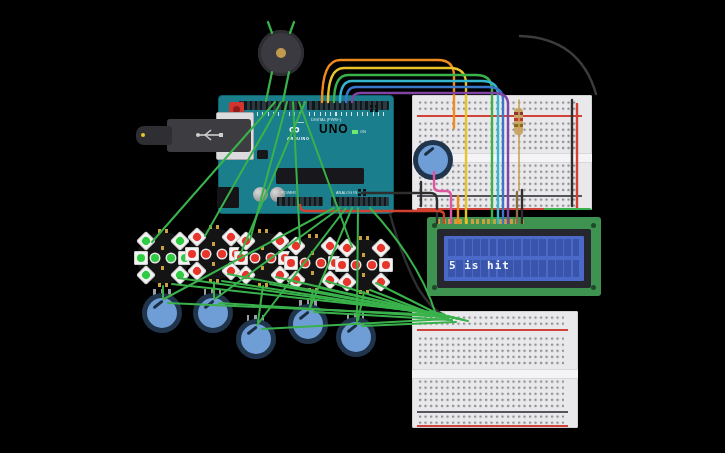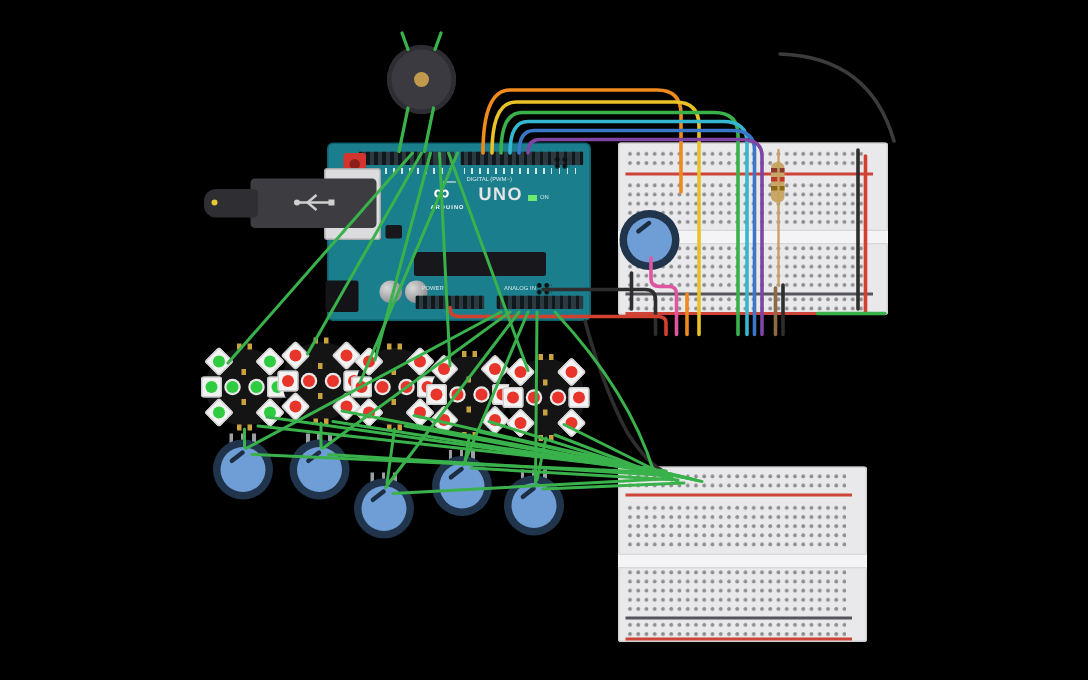--- a/index.html
+++ b/index.html
@@ -18,21 +18,21 @@
            border-top:1px solid #d8d8da;border-bottom:1px solid #d8d8da;}
 
   
   #arduino{position:absolute;left:218px;top:95px;width:174px;height:117px;background:#1a7e8c;
            border:1px solid #0d606d;border-radius:4px;}
   .header{position:absolute;background:#2b3940;border-radius:1px;
           background-image:repeating-linear-gradient(90deg,#10181c 0 2.2px,rgba(0,0,0,0) 2.2px 5.3px);}
   .ticks{position:absolute;height:4px;
          background:repeating-linear-gradient(90deg,rgba(255,255,255,.8) 0 1px,rgba(0,0,0,0) 1px 5.3px);}
   .tinylabel{position:absolute;color:#d7e7ea;font-size:5px;line-height:5px;transform:scale(.78);transform-origin:left top;white-space:nowrap;}
-  #uno-label{position:absolute;left:100px;top:26px;color:#e5e5e5;font-size:12px;font-weight:bold;letter-spacing:1px;}
+  #uno-label{position:absolute;left:100px;top:26px;color:#000000;font-size:12px;font-weight:bold;letter-spacing:1px;}
   #inf-logo{position:absolute;left:70px;top:24px;color:#fff;font-size:15px;font-weight:bold;}
   #arduino-word{position:absolute;left:68px;top:40px;color:#fff;font-size:5px;transform:scale(.75);transform-origin:left top;letter-spacing:1px;font-weight:bold;}
   .ic{position:absolute;background:#17171c;border-radius:1.5px;}
   .cap{position:absolute;width:15px;height:15px;border-radius:50%;
        background:radial-gradient(circle at 5px 5px,#d9d9d9,#77777c);}
   .dotgrid{position:absolute;background-image:radial-gradient(circle,#0c1114 1.4px,rgba(0,0,0,0) 1.8px);background-size:5px 4.5px;}
 
   
   #lcd{position:absolute;left:427px;top:217px;width:174px;height:79px;background:#3f9350;border-radius:3px;}
   #lcd-bezel{position:absolute;left:10px;top:12px;width:154px;height:59px;background:#26262e;border-radius:2px;}
@@ -98,20 +98,34 @@
     <div class="holes" style="top:4px;height:13px;"></div>
     <div class="railline red" style="top:18px;"></div>
     <div class="holes" style="top:25px;height:31px;"></div>
     <div class="divider" style="top:58px;"></div>
     <div class="holes" style="top:68px;height:31px;"></div>
     <div class="railline blk" style="top:100px;"></div>
     <div class="holes" style="top:103px;height:12px;"></div>
     <div class="railline red" style="top:114px;"></div>
   </div>
 
+  <div id="lcd">
+    <div id="lcd-pins"></div>
+    <span class="screw" style="left:5px;top:6px;"></span>
+    <span class="screw" style="left:164px;top:6px;"></span>
+    <span class="screw" style="left:5px;top:68px;"></span>
+    <span class="screw" style="left:164px;top:68px;"></span>
+    <div id="lcd-bezel">
+      <div id="lcd-screen">
+        <div class="lcdrow" style="top:3px;"></div>
+        <div class="lcdrow" style="top:24px;"></div>
+        <div id="lcd-text">5 is hit</div>
+      </div>
+    </div>
+  </div>
 
   <div id="arduino">
     <div class="header" style="left:20px;top:5px;width:64px;height:9px;"></div>
     <div class="header" style="left:88px;top:5px;width:82px;height:9px;"></div>
     <div class="ticks" style="left:22px;top:16px;width:60px;"></div>
     <div class="ticks" style="left:90px;top:16px;width:78px;"></div>
     <div class="tinylabel" style="left:92px;top:22px;">DIGITAL (PWM~)</div>
 
     <span style="left:10px;top:6px;width:15px;height:15px;background:#d23530;border-radius:2px;">
       <span style="left:4px;top:4px;width:7px;height:7px;background:#8c1d18;border-radius:50%;"></span>

